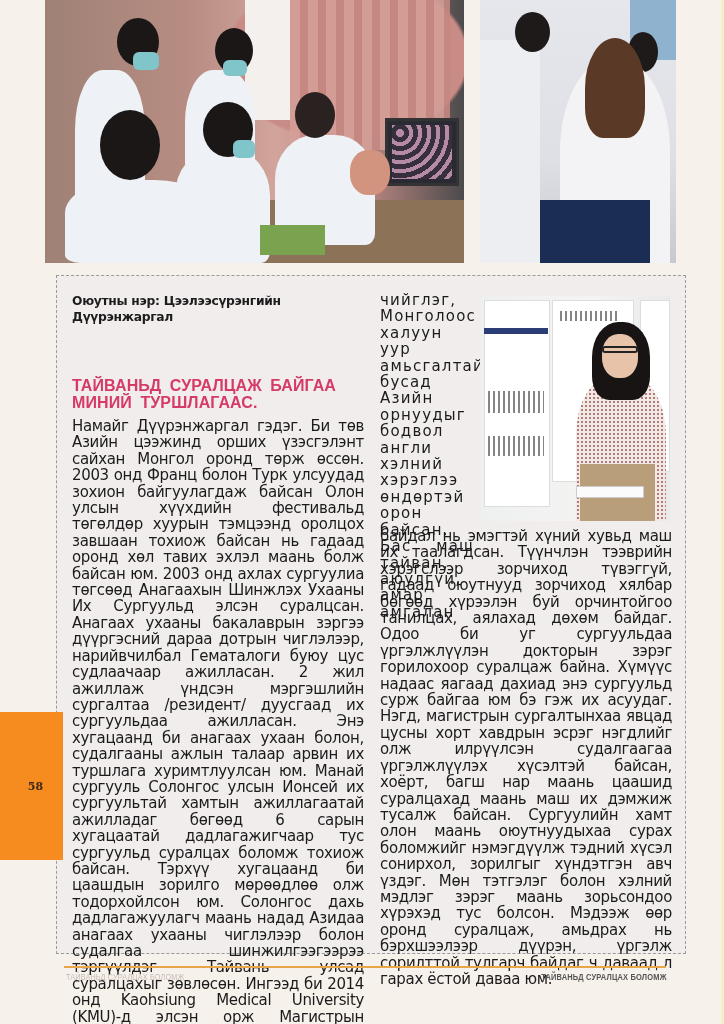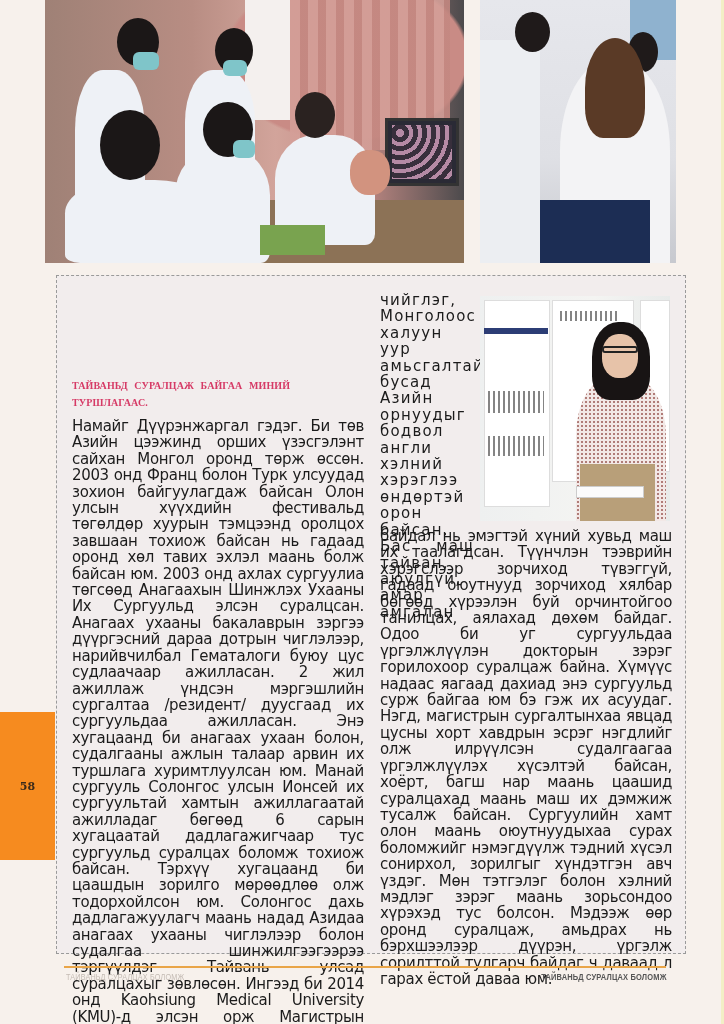--- a/index.html
+++ b/index.html
@@ -61,40 +61,40 @@
   }
   .col-left { left: 72px; top: 418px; width: 292px; }
   .col-right-narrow { left: 380px; top: 292px; width: 94px; }
   .col-right-wide { left: 380px; top: 528px; width: 292px; }
   .student-info {
     position: absolute; left: 72px; top: 293px; width: 300px;
     font-weight: bold; font-size: 12.3px; line-height: 16.2px; font-family: "DejaVu Sans", sans-serif; letter-spacing:-0.3px;
   }
   .heading {
     position: absolute; left: 72px; top: 377px; width: 292px;
-    font-weight: bold; font-size: 10px; line-height: 17px; color: #d63a66;
-    font-family: Liberation Serif, serif; letter-spacing: 0.1px; word-spacing: 4px;
+    font-weight: bold; font-size: 16px; line-height: 17px; color: #d63a66;
+    font-family: Liberation Sans, sans-serif; letter-spacing: 0.1px; word-spacing: 4px;
   }
   .photo-poster {
     left: 480px; top: 296px; width: 190px; height: 225px;
     background: linear-gradient(90deg, #eef0f0 0%, #f4f4f2 60%, #e8ebea 100%);
   }
   .poster-block { position: absolute; background: #fff; border: 1px solid #ddd; }
   .poster-bar { position:absolute; background:#2c3d75; }
   .poster-chart { position:absolute; background: repeating-linear-gradient(90deg, #333 0 2px, transparent 2px 5px); opacity:.6; }
   .girl-body { position:absolute; left:96px; top:80px; width:90px; height:150px; background: radial-gradient(circle, #b07c78 1px, #f2e8e6 1.5px); background-size:4px 4px; border-radius: 40% 40% 0 0; }
   .girl-head { position:absolute; left:112px; top:26px; width:58px; height:78px; background:#181414; border-radius: 45% 45% 30% 30%; }
   .girl-face { position:absolute; left:122px; top:38px; width:36px; height:44px; background:#e7c3a9; border-radius: 45%; }
   .girl-glasses { position:absolute; left:122px; top:50px; width:36px; height:7px; border:2px solid #222; border-radius:3px; box-sizing:border-box; }
   .girl-pants { position:absolute; left:100px; top:168px; width:75px; height:57px; background:#b89f79; }
   .paper-roll { position:absolute; left:96px; top:190px; width:66px; height:10px; background:#fbfbfb; border:1px solid #ccc; }
 
   .page-tab {
     position: absolute; left: 0; top: 712px; width: 55px; height: 148px; background: #f68b1f;
-    display:flex; align-items:center; justify-content:center;
+    display:flex; align-items:center; justify-content:center;padding-left:8px;
   }
   .page-num { font-family: "DejaVu Serif", serif; font-weight: bold; font-size: 11px; color: #3a2a1a; }
   .footer-line {
     position: absolute; left: 64px; top: 966px; width: 602px; height: 2px; background: #e9a548;
   }
   .footer-left {
     position: absolute; left: 66px; top: 972px; font-size: 8.5px; color: #c4bbb4; letter-spacing: 0.2px;
     font-family: "Liberation Sans", sans-serif; transform: scaleX(0.85); transform-origin: left;
   }
   .footer-right {
@@ -134,20 +134,21 @@
   <div class="head2"></div>
   <div class="head3"></div>
   <div class="woman"></div>
   <div class="hair"></div>
   <div class="bag"></div>
 </div>
 
 <div class="content-box"></div>
 
 <div class="student-info">
+  <div>Оюутны нэр: Цээлээсүрэнгийн Дүүрэнжаргал</div>
 </div>
 
 <div class="heading">ТАЙВАНЬД СУРАЛЦАЖ БАЙГАА МИНИЙ ТУРШЛАГААС.</div>
 
 <div class="col col-left">Намайг Дүүрэнжаргал гэдэг. Би төв Азийн цээжинд орших үзэсгэлэнт сайхан Монгол оронд төрж өссөн. 2003 онд Франц болон Турк улсуудад зохион байгуулагдаж байсан Олон улсын хүүхдийн фестивальд төгөлдөр хуурын тэмцээнд оролцох завшаан тохиож байсан нь гадаад оронд хөл тавих эхлэл маань болж байсан юм. 2003 онд ахлах сургуулиа төгсөөд Анагаахын Шинжлэх Ухааны Их Сургуульд элсэн суралцсан. Анагаах ухааны бакалаврын зэргээ дүүргэсний дараа дотрын чиглэлээр, нарийвчилбал Гематалоги буюу цус судлаачаар ажилласан. 2 жил ажиллаж үндсэн мэргэшлийн сургалтаа /резидент/ дуусгаад их сургуульдаа ажилласан. Энэ хугацаанд би анагаах ухаан болон, судалгааны ажлын талаар арвин их туршлага хуримтлуулсан юм. Манай сургууль Солонгос улсын Ионсей их сургуультай хамтын ажиллагаатай ажилладаг бөгөөд 6 сарын хугацаатай дадлагажигчаар тус сургуульд суралцах боломж тохиож байсан. Тэрхүү хугацаанд би цаашдын зорилго мөрөөдлөө олж тодорхойлсон юм. Солонгос дахь дадлагажуулагч маань надад Азидаа анагаах ухааны чиглэлээр болон судалгаа шинжилгээгээрээ тэргүүлдэг Тайвань улсад суралцахыг зөвлөсөн. Ингээд би 2014 онд Kaohsiung Medical University (KMU)-д элсэн орж Магистрын хөтөлбөрт суралцаж 2016 онд төгссөн. Мэдээж хэрэг миний төсөөлж байснаас маш өөр орчин намайг угтсан. Тухайлбал, цаг агаарын хувьд Тайвань улс харьцангуй</div>
 
 <div class="col col-right-narrow" style="letter-spacing:1.2px; line-height:16.4px;">чийглэг, Монголоос халуун уур амьсгалтай, бусад Азийн орнуудыг бодвол англи хэлний хэрэглээ өндөртэй орон байсан. Бас маш тайван, аюулгүй, амар амгалан</div>
 
 <div class="photo photo-poster">
   <div class="poster-block" style="left:4px;top:4px;width:64px;height:205px;"></div>

